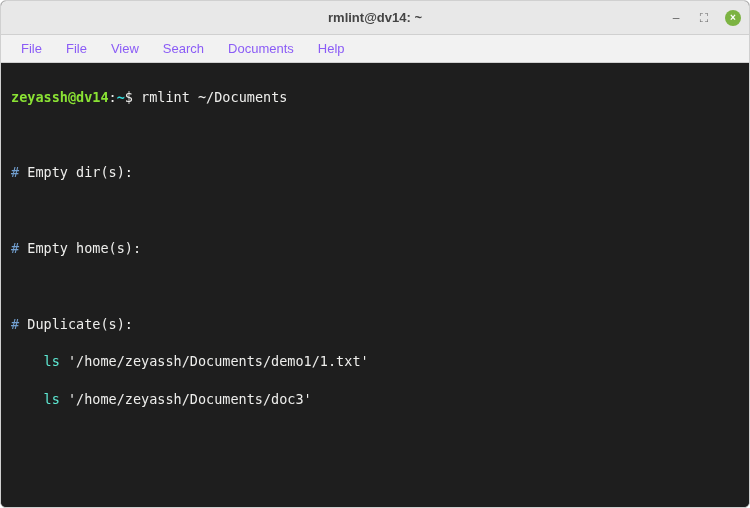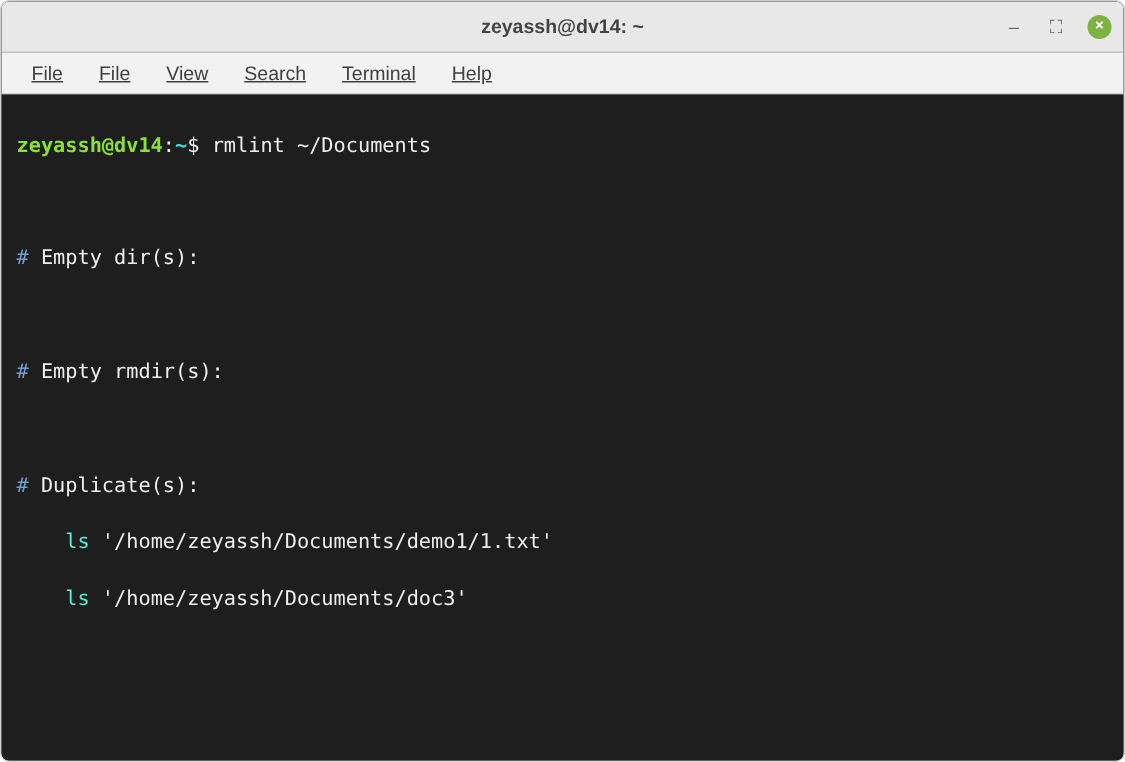--- a/index.html
+++ b/index.html
@@ -52,24 +52,23 @@
     height: 28px;
     background: #f2f2f2;
     display: flex;
     align-items: center;
     padding: 0 10px;
     gap: 4px;
     border-bottom: 1px solid #d0d0d0;
   }
   .menu-item {
     font-size: 13px;
-    color: #404040;
+    color: #8b5cf6;
     padding: 4px 10px;
     cursor: pointer;
-    text-decoration: underline;
   }
   .terminal {
     flex: 1;
     background: #1e1e1e;
     padding: 6px 8px 10px 10px;
     font-family: "DejaVu Sans Mono", "Courier New", monospace;
     font-size: 13.5px;
     line-height: 1.4;
     color: #d0d0d0;
     overflow: hidden;
@@ -82,43 +81,43 @@
   .c-bred   { color: #ef2929; font-weight: bold; }
   .c-white  { color: #eeeeec; }
   .line { display: block; }
 </style>
 </head>
 <body>
 
 <div class="window">
 
   <div class="titlebar">
-    <span class="titlebar-title">zeyassh@dv14: ~</span>
+    <span class="titlebar-title">rmlint@dv14: ~</span>
     <div class="win-controls">
       <span class="win-btn">–</span>
       <span class="win-btn">⛶</span>
       <span class="win-btn close">×</span>
     </div>
   </div>
 
   <div class="menubar">
     <span class="menu-item">File</span>
     <span class="menu-item">File</span>
     <span class="menu-item">View</span>
     <span class="menu-item">Search</span>
-    <span class="menu-item">Terminal</span>
+    <span class="menu-item">Documents</span>
     <span class="menu-item">Help</span>
   </div>
 
   <div class="terminal">
 <span class="line"><span class="c-bgreen">zeyassh@dv14</span><span class="c-white">:</span><span class="c-cyan">~</span><span class="c-white">$ </span><span class="c-white">rmlint ~/Documents</span></span>
 <span class="line"> </span>
 <span class="line"><span class="c-blue">#</span><span class="c-white"> Empty dir(s):</span></span>
 <span class="line"> </span>
-<span class="line"><span class="c-blue">#</span><span class="c-white"> Empty rmdir(s):</span></span>
+<span class="line"><span class="c-blue">#</span><span class="c-white"> Empty home(s):</span></span>
 <span class="line"> </span>
 <span class="line"><span class="c-blue">#</span><span class="c-white"> Duplicate(s):</span></span>
 <span class="line"><span class="c-green">    ls</span><span class="c-white"> '/home/zeyassh/Documents/demo1/1.txt'</span></span>
 <span class="line"><span class="c-green">    ls</span><span class="c-white"> '/home/zeyassh/Documents/doc3'</span></span>
 
 
 
 
 
 

